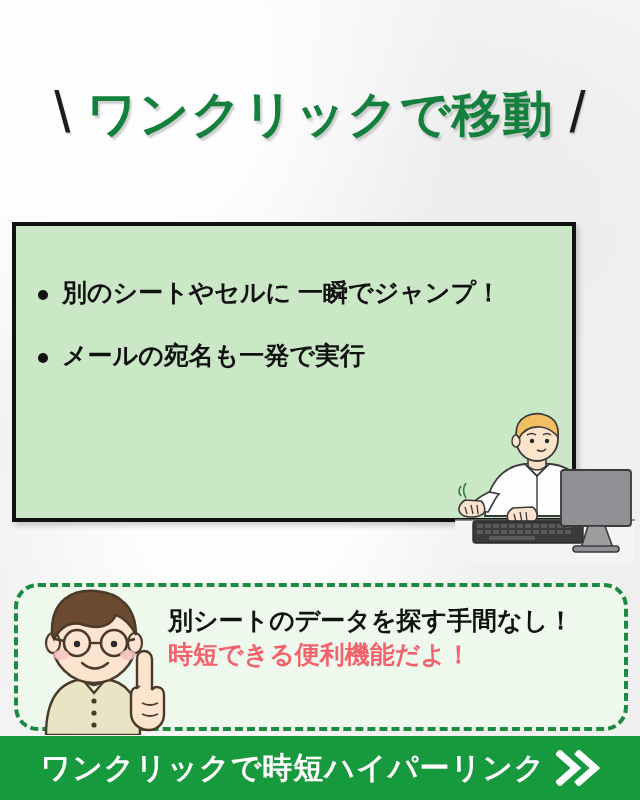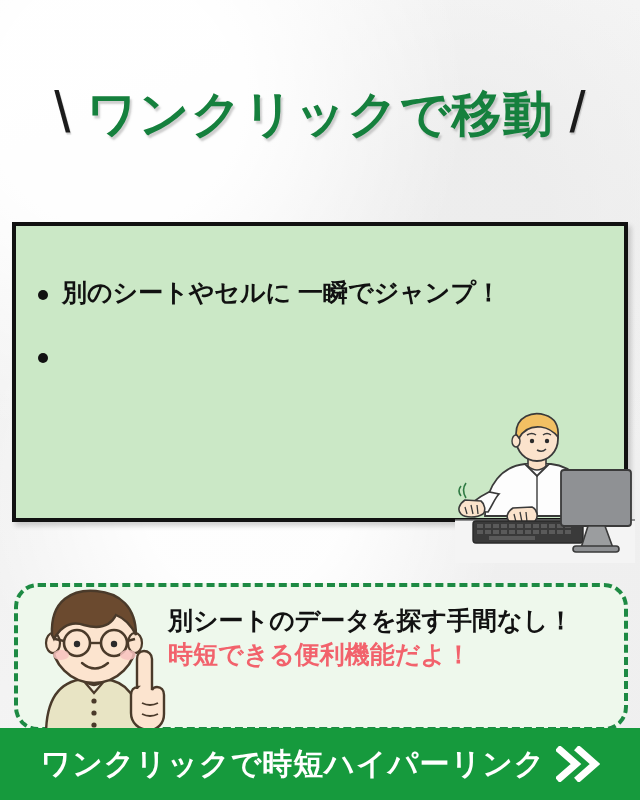--- a/index.html
+++ b/index.html
@@ -45,21 +45,21 @@
     color:#15803d;
     letter-spacing:1px;
     white-space:nowrap;
     text-shadow:2px 3px 2px rgba(160,160,160,.5);
   }
 
   
   .panel{
     position:absolute;
     left:12px; top:222px;
-    width:616px; height:300px;
+    width:564px; height:300px;
     background:#cbe8c6;
     border:4px solid #111;
     box-shadow:3px 4px 5px rgba(0,0,0,.18);
     overflow:visible;
   }
   .bullets{
     position:absolute; left:22px; top:52px; right:14px;
     display:flex; flex-direction:column; gap:34px;
   }
   .bullet{
@@ -102,21 +102,21 @@
   }
   .bubble-line{
     font-size:25px; font-weight:bold; color:#121212;
     line-height:1.36; white-space:nowrap;
   }
   .bubble-line.accent{ color:#f2626c; }
 
   
   .footer{
     position:absolute; left:0; right:0; bottom:0;
-    height:72px;
+    height:64px;
     background:#169a3d;
     display:flex; align-items:center; justify-content:center;
     gap:10px;
   }
   .footer-text{
     font-size:30px; font-weight:bold; color:#fff;
     letter-spacing:1px; white-space:nowrap;
   }
   .chev{ display:flex; align-items:center; gap:-2px; }
 </style>
@@ -134,20 +134,21 @@
   </div>
 
   <div class="panel">
     <div class="bullets">
       <div class="bullet">
         <span class="dot"></span>
         <span>別のシートやセルに 一瞬でジャンプ！</span>
       </div>
       <div class="bullet">
         <span class="dot"></span>
+        <span>メールの宛名も一発で実行</span>
       </div>
     </div>
   </div>
 
   <div class="illo">
     <svg viewBox="0 0 180 155" width="180" height="155" xmlns="http://www.w3.org/2000/svg">
 
       <rect x="0" y="112" width="180" height="43" fill="#f4f4f4"></rect>
       <line x1="0" y1="112" x2="180" y2="112" stroke="#6f7072" stroke-width="1.6"></line>
 

